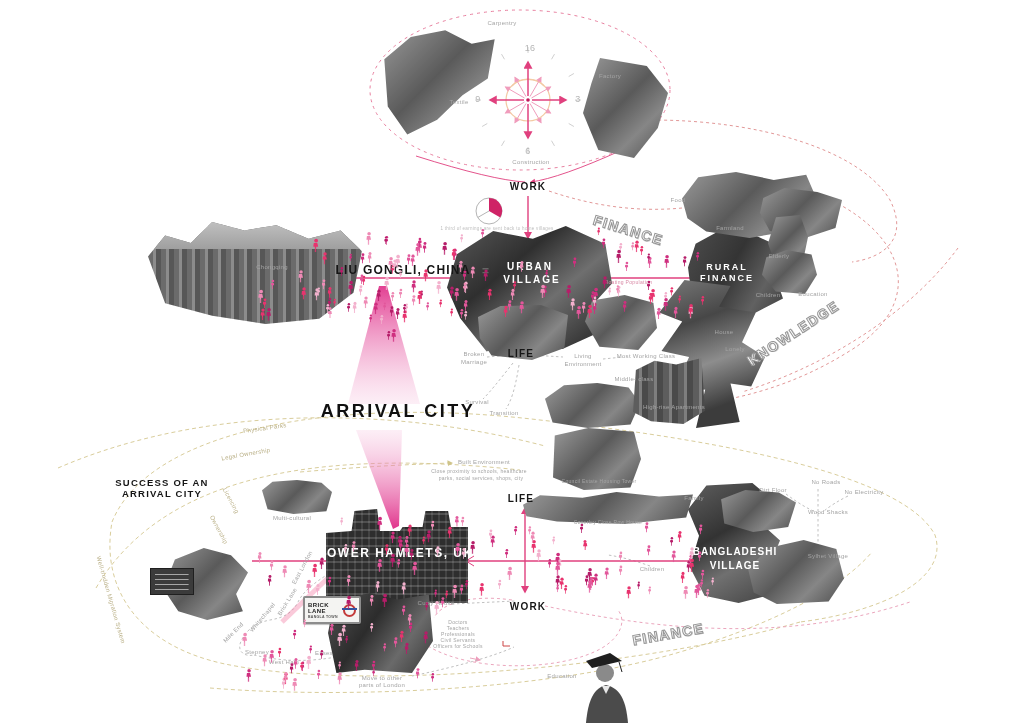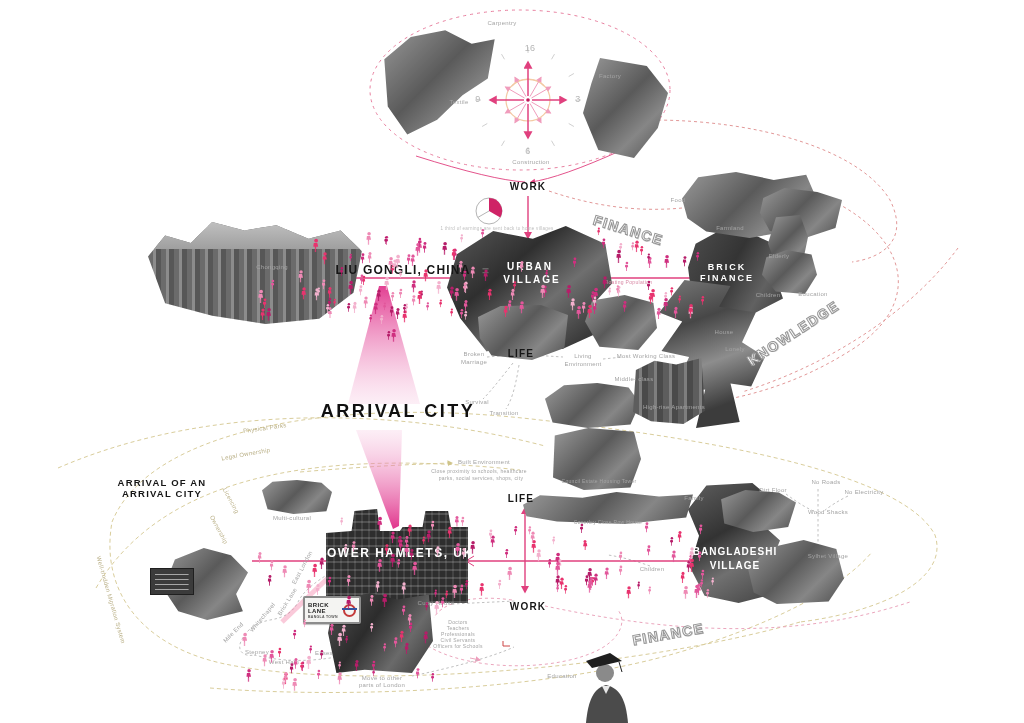--- a/index.html
+++ b/index.html
@@ -271,21 +271,21 @@
   <span class="hdr" style="left:528px;top:186px">WORK</span>
   <span class="lbl" style="left:497px;top:229px;font-size:4.5px;color:#bdbdbd">1 third of earnings are sent back to home villages</span>
   <span class="outline-txt" style="left:592px;top:222px;transform:rotate(17deg)">FINANCE</span>
   <span class="outline-txt" style="left:740px;top:325px;transform:rotate(-33deg)">KNOWLEDGE</span>
   <span class="lbl" style="left:272px;top:268px">Chongqing</span>
   <span class="hdr big" style="left:403px;top:270px">LIU GONGLI, CHINA</span>
   <span class="hdr" style="left:486px;top:271px;color:#666;font-size:12px">=</span>
   <span class="wlbl" style="left:530px;top:266px">URBAN</span>
   <span class="wlbl" style="left:532px;top:279px">VILLAGE</span>
   <span class="lbl pinklbl" style="left:628px;top:282px;font-size:5px">Floating Population</span>
-  <span class="wlbl" style="left:727px;top:267px;font-size:9px">BRICK</span>
+  <span class="wlbl" style="left:727px;top:267px;font-size:9px">RURAL</span>
   <span class="wlbl" style="left:727px;top:278px;font-size:9px">FINANCE</span>
   <span class="lbl" style="left:678px;top:201px">Food</span>
   <span class="lbl" style="left:730px;top:229px">Farmland</span>
   <span class="lbl" style="left:779px;top:257px">Elderly</span>
   <span class="lbl" style="left:768px;top:296px">Children</span>
   <span class="lbl" style="left:813px;top:295px">Education</span>
   <span class="lbl" style="left:724px;top:333px">House</span>
   <span class="lbl" style="left:735px;top:350px">Lonely</span>
   <span class="hdr" style="left:521px;top:353px">LIFE</span>
   <span class="lbl multi" style="left:474px;top:359px">Broken
@@ -298,21 +298,21 @@
   <span class="lbl" style="left:477px;top:403px">Survival</span>
   <span class="lbl" style="left:504px;top:414px">Transition</span>
 
   <span class="title" style="left:398px;top:411px">ARRIVAL CITY</span>
 
   <span class="lbl khakilbl" style="left:265px;top:429px;transform:translate(-50%,-50%) rotate(-8deg)">Physical Parks</span>
   <span class="lbl khakilbl" style="left:246px;top:455px;transform:translate(-50%,-50%) rotate(-10deg)">Legal Ownership</span>
   <span class="lbl khakilbl" style="left:230px;top:501px;transform:translate(-50%,-50%) rotate(62deg)">Licencing</span>
   <span class="lbl khakilbl" style="left:218px;top:530px;transform:translate(-50%,-50%) rotate(62deg)">Ownership</span>
   <span class="lbl khakilbl" style="left:110px;top:600px;transform:translate(-50%,-50%) rotate(74deg)">Well-trodden Migration System</span>
-  <span class="hdr" style="left:162px;top:482px;font-size:9.5px">ARRIVAL OF AN</span>
+  <span class="hdr" style="left:162px;top:482px;font-size:9.5px">SUCCESS OF AN</span>
   <span class="hdr" style="left:162px;top:493px;font-size:9.5px">ARRIVAL CITY</span>
   <span class="lbl" style="left:292px;top:519px">Multi-cultural</span>
   <span class="lbl" style="left:484px;top:463px">Built Environment</span>
   <span class="lbl" style="left:479px;top:471px;font-size:5px">Close proximity to schools, healthcare</span>
   <span class="lbl" style="left:481px;top:478px;font-size:5px">parks, social services, shops, city</span>
   <span class="hdr" style="left:521px;top:498px">LIFE</span>
   <span class="lbl" style="left:694px;top:499px">Family</span>
   <span class="lbl" style="left:599px;top:481px;font-size:5px">Council Estate Housing Tower</span>
   <span class="lbl" style="left:608px;top:522px;font-size:5px">Coverley Close Row House</span>
   <span class="lbl" style="left:826px;top:483px">No Roads</span>

